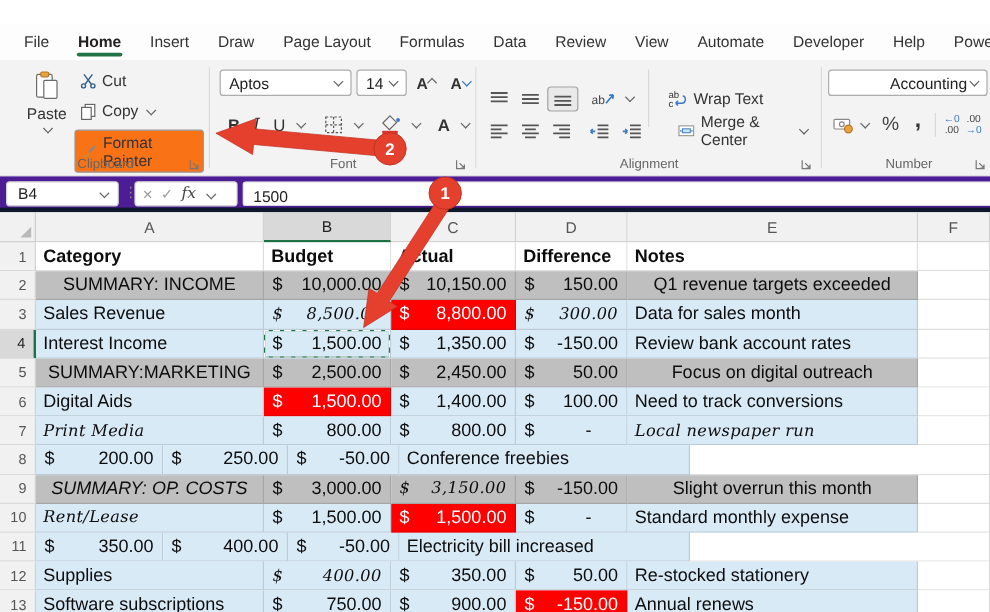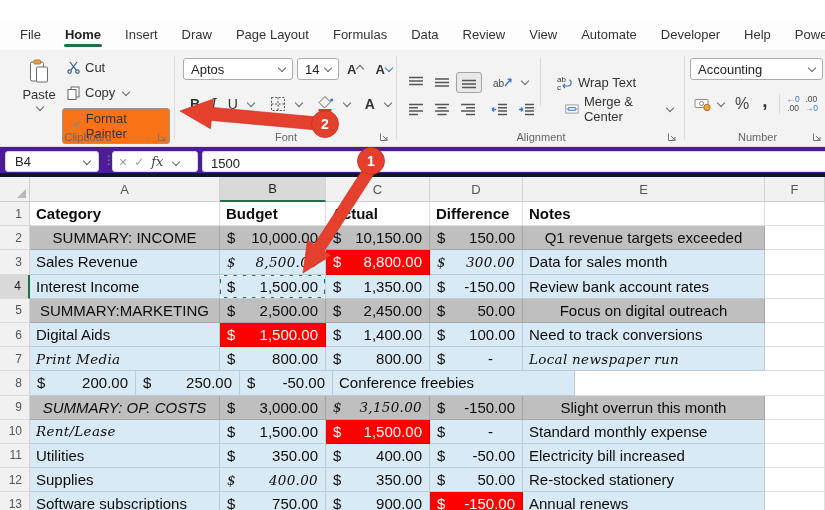--- a/index.html
+++ b/index.html
@@ -274,21 +274,21 @@
       <svg class="launcher" width="10" height="10" viewBox="0 0 10 10">
         <path d="M1.5 1.5 v7 h7" fill="none" stroke="#777"></path>
           <path d="M4 4 l4 4 M8 8 v-3 M8 8 h-3" fill="none" stroke="#777"></path>
       </svg>
     </div>
 
     <div class="gsep" style="left:684px;"></div>
 
     <div class="grp" style="left:690px;width:135px;">
       <div class="btnrow" style="left:0px;top:8px;">
-        <div class="combo" style="width:133px;">
+        <div class="combo" style="width:133px;justify-content:flex-end;">
           <span>Accounting</span>
           <span class="chev"></span>
         </div>
       </div>
       <div class="btnrow" style="left:0px;top:42px;gap:5px;">
         <div class="iconbtn">
           <svg width="18" height="15" viewBox="0 0 18 15">
             <rect x="1" y="2.5" width="13" height="8" rx="1" fill="#fff" stroke="#888"></rect>
             <circle cx="7.5" cy="6.5" r="2" fill="none" stroke="#888"></circle>
             <circle cx="13" cy="10.5" r="3.2" fill="#E8A33D" stroke="#B5762A"></circle>
@@ -554,23 +554,20 @@
             <span class="cur">$</span>
             <span class="val dash">-</span>
           </div>
           <div class="cell col-E bg-blue">
             <span class="txt">Standard monthly expense</span>
           </div>
           <div class="cell col-F bg-white"></div>
         </div>
         <div class="grow">
           <div class="rowhdr">11</div>
-          <div class="cell col-A bg-blue">
-            <span class="txt">Utilities</span>
-          </div>
           <div class="cell col-B bg-blue money">
             <span class="cur">$</span>
             <span class="val">350.00</span>
           </div>
           <div class="cell col-C bg-blue money">
             <span class="cur">$</span>
             <span class="val">400.00</span>
           </div>
           <div class="cell col-D bg-blue money">
             <span class="cur">$</span>

